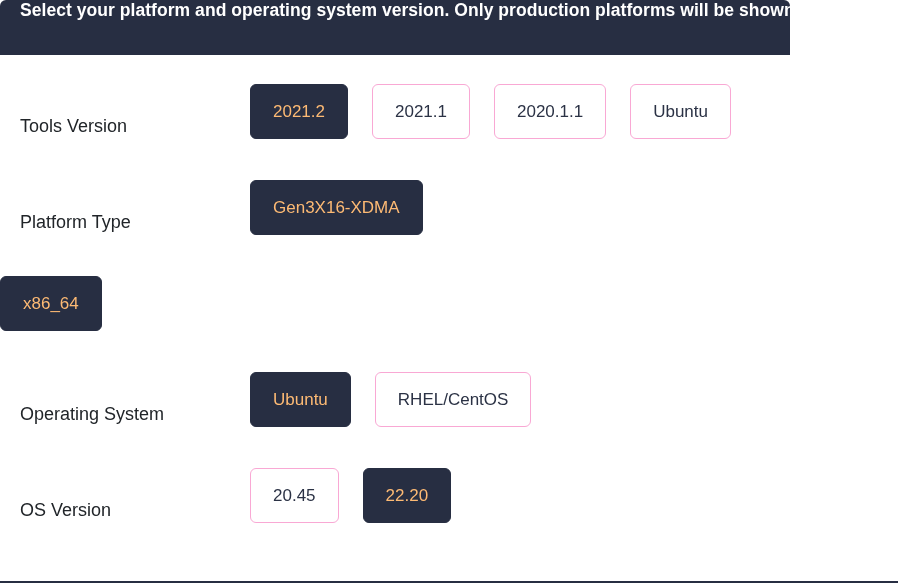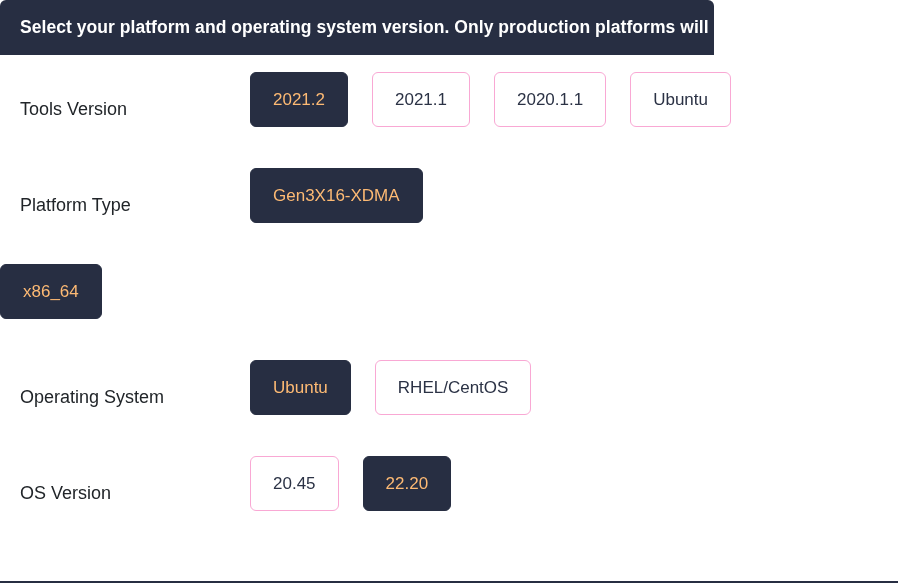--- a/index.html
+++ b/index.html
@@ -21,27 +21,27 @@
     overflow: hidden;
     box-sizing: border-box;
     border-bottom: 2px solid #272e42;
   }
 
   
   .banner {
     position: absolute;
     left: 0;
     top: 0;
-    width: 714px;
+    width: 790px;
     height: 55px;
     background: #272e42;
     border-top-left-radius: 6px;
     border-top-right-radius: 6px;
     display: flex;
-    align-items: center;
+    align-items: flex-start;
     box-sizing: border-box;
     padding-left: 20px;
   }
 
   .banner-text {
     color: #ffffff;
     font-size: 17.5px;
     font-weight: bold;
     letter-spacing: 0.05px;
     white-space: nowrap;
@@ -50,21 +50,21 @@
   
   .rows {
     position: absolute;
     left: 0;
     top: 55px;
     width: 898px;
   }
 
   .row {
     display: flex;
-    align-items: flex-start;
+    align-items: center;
     height: 96px;
   }
 
   .row-label {
     width: 250px;
     flex: 0 0 250px;
     box-sizing: border-box;
     padding-left: 20px;
     padding-top: 45px;
     font-size: 18px;

